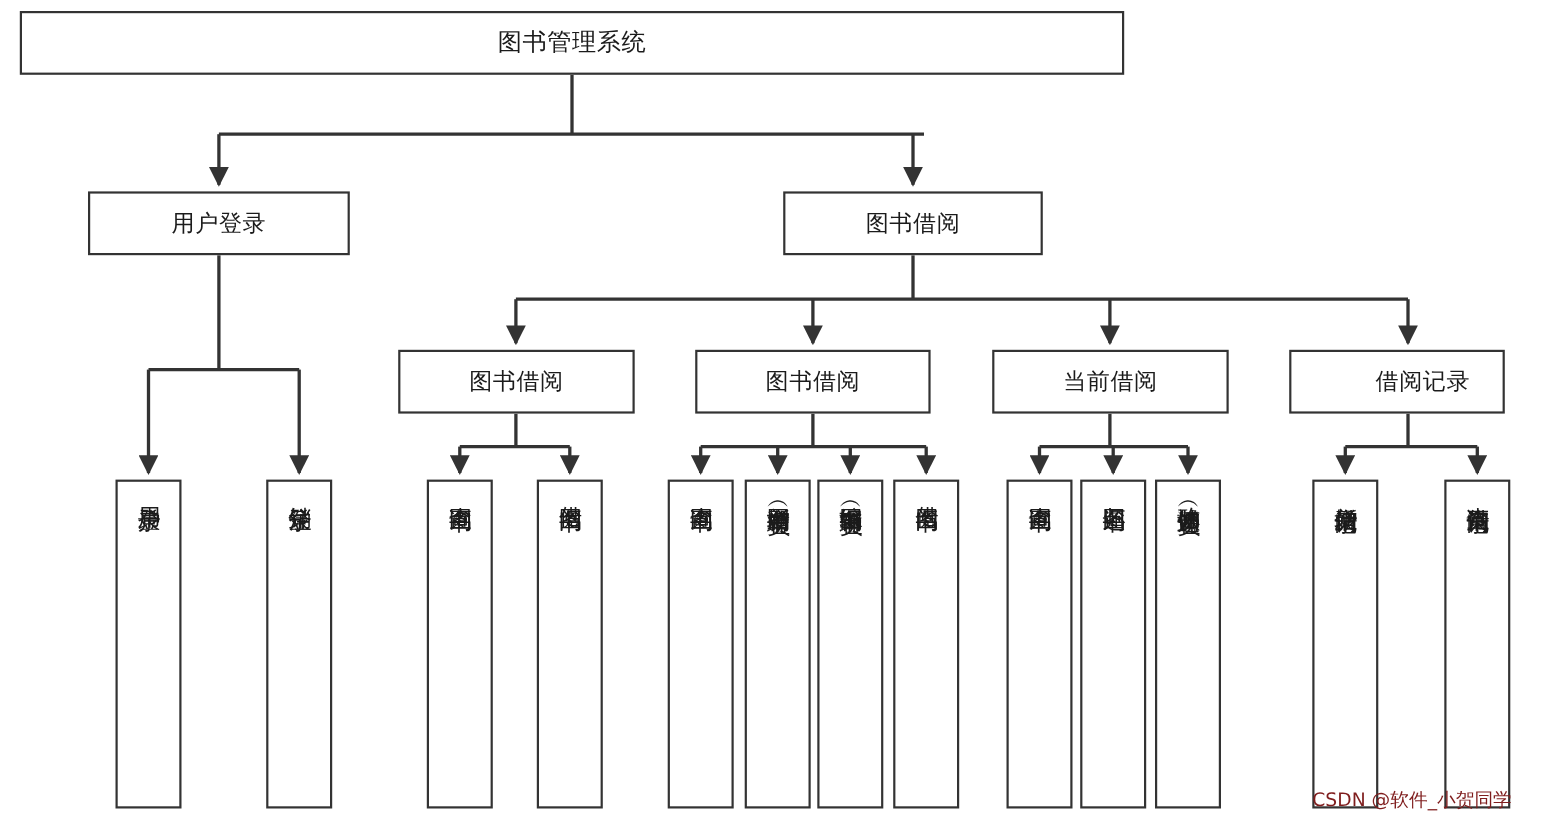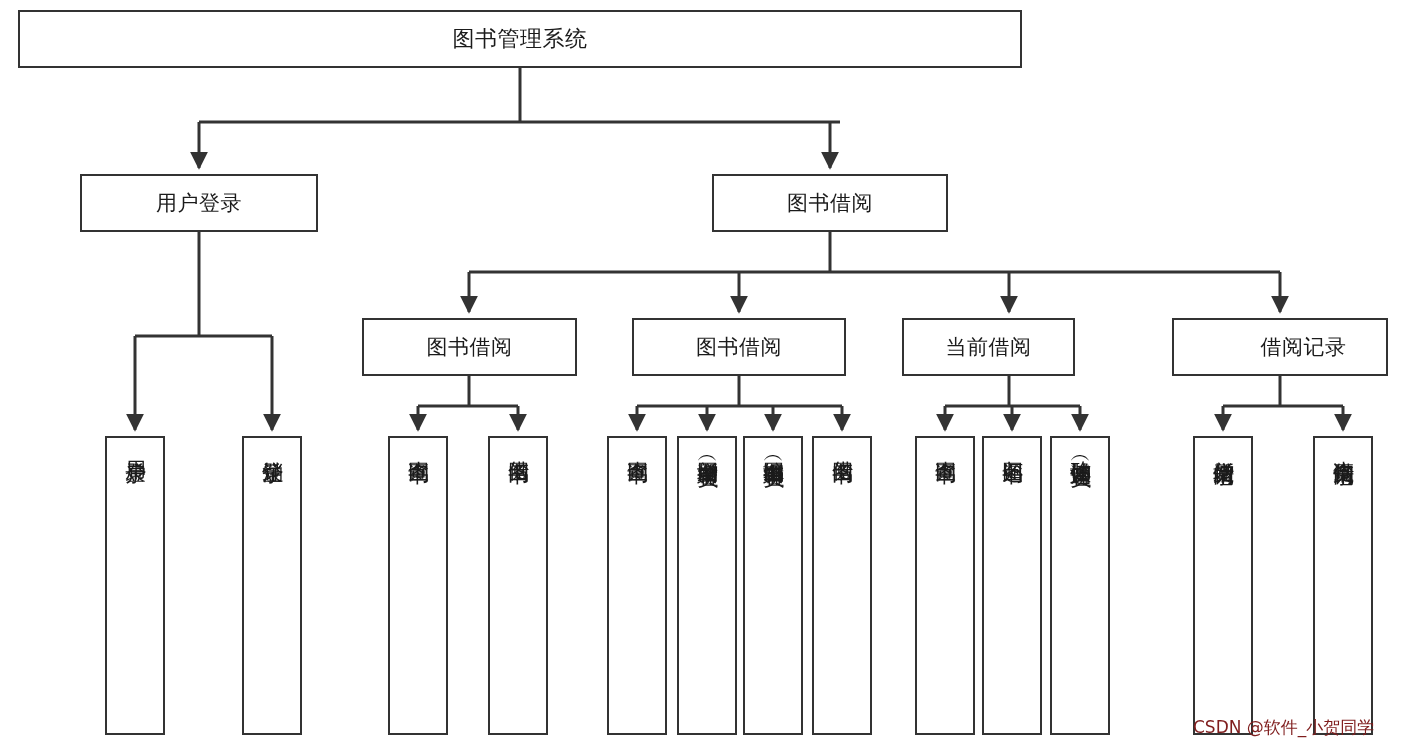--- a/index.html
+++ b/index.html
@@ -144,25 +144,25 @@
   </div>
 
   <div class="node horiz" style="left:362px; top:318px; width:215px; height:58px;">
     <span class="label">图书借阅</span>
   </div>
 
   <div class="node horiz" style="left:632px; top:318px; width:214px; height:58px;">
     <span class="label">图书借阅</span>
   </div>
 
-  <div class="node horiz" style="left:902px; top:318px; width:173px; height:58px;">
+  <div class="node horiz" style="left:902px; top:318px; width:215px; height:58px;">
     <span class="label">当前借阅</span>
   </div>
 
-  <div class="node horiz" style="left:1172px; top:318px; width:216px; height:58px;padding-left:47px;">
+  <div class="node horiz" style="left:1172px; top:318px; width:196px; height:58px;padding-left:47px;">
     <span class="label">借阅记录</span>
   </div>
 
   <div class="node vert" style="left:105px; top:436px; width:60px; height:299px;">
     <span class="label">用户登录</span>
   </div>
 
   <div class="node vert" style="left:242px; top:436px; width:60px; height:299px;">
     <span class="label">注销登录</span>
   </div>

